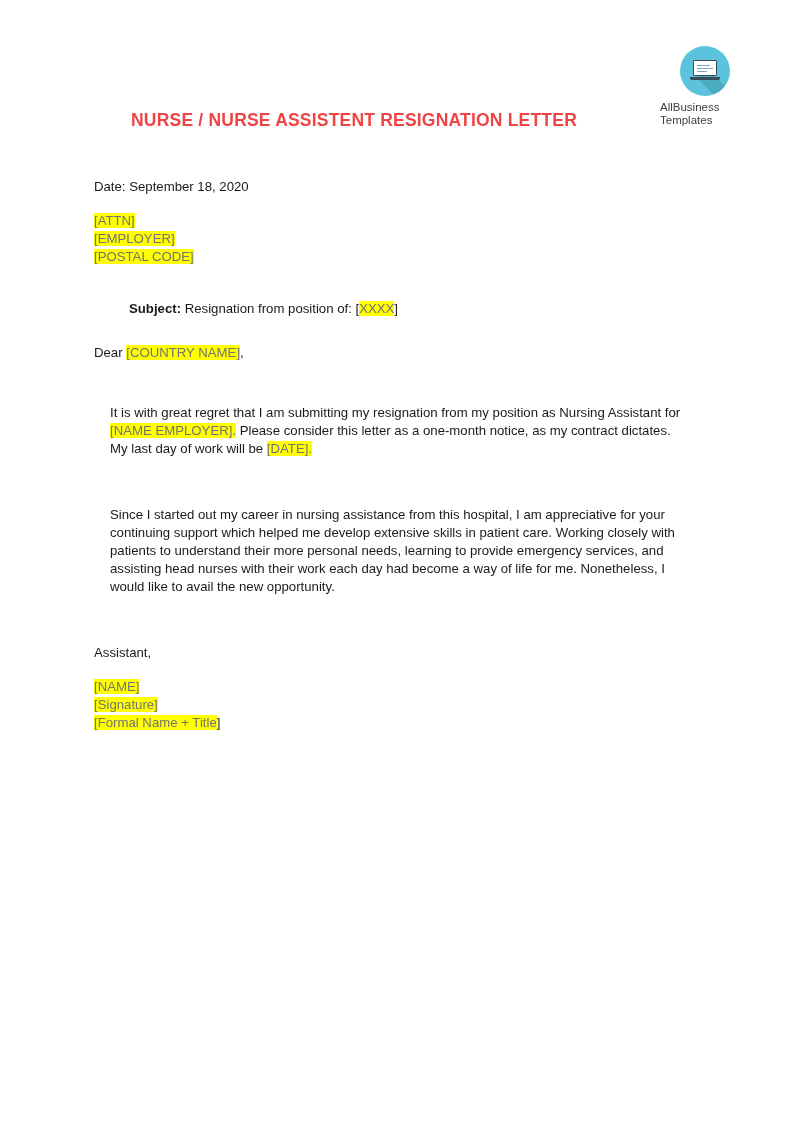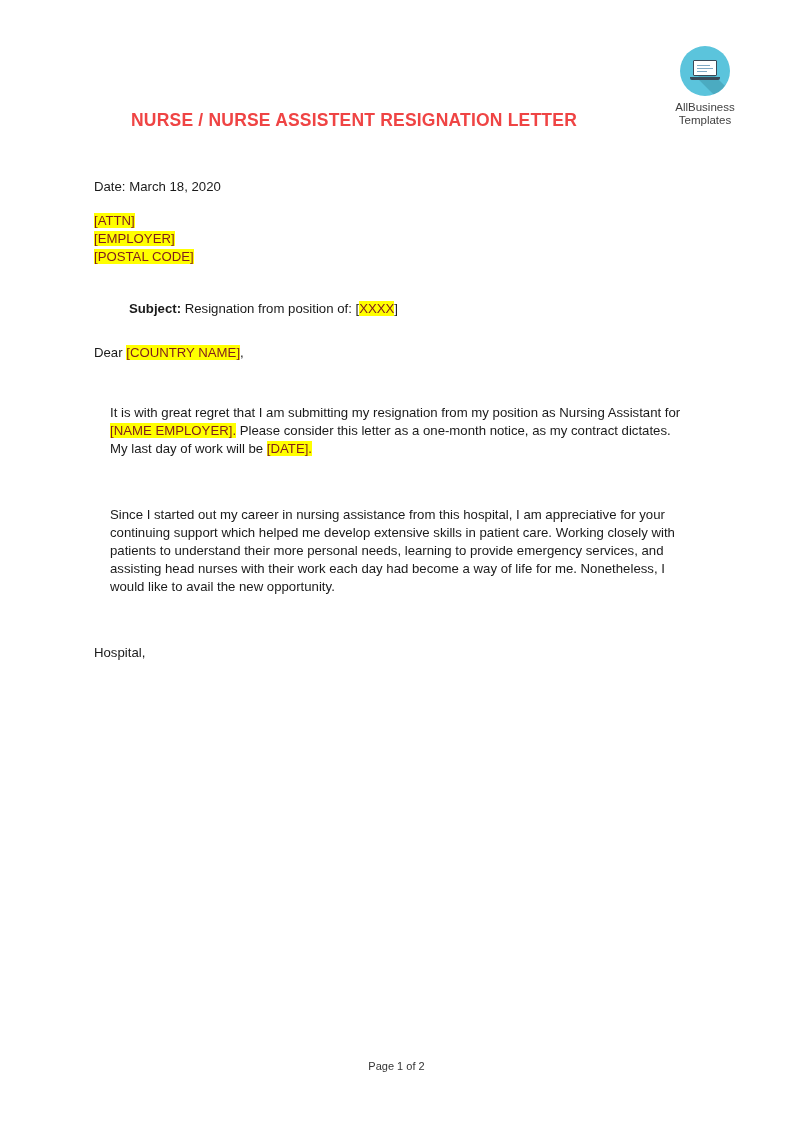--- a/index.html
+++ b/index.html
@@ -22,21 +22,21 @@
     height: 1122px;
     background: #ffffff;
   }
 
   
   .logo-block {
     position: absolute;
     top: 46px;
     left: 660px;
     width: 90px;
-    text-align: center;
+    text-align: left;
   }
   .logo-circle {
     width: 50px;
     height: 50px;
     margin: 0 auto;
     border-radius: 50%;
     background: #5bc4dc;
     position: relative;
     overflow: hidden;
   }
@@ -119,21 +119,21 @@
     color: #1a1a1a;
   }
 
   .blk { margin: 0; }
   .gap-sm { height: 16px; }
   .gap-md { height: 26px; }
   .gap-lg { height: 34px; }
 
   .hl {
     background: #ffff00;
-    color: #7f1d1d;
+    color: #737373;
   }
   .bold { font-weight: bold; margin-left: 35px; }
 
   .para { margin: 16px; }
 
   
   .footer {
     position: absolute;
     left: 0;
     top: 1060px;
@@ -163,21 +163,21 @@
     <div class="logo-text">
       <div>AllBusiness</div>
       <div>Templates</div>
     </div>
   </div>
 
   <div class="doc-title">NURSE / NURSE ASSISTENT RESIGNATION LETTER</div>
 
   <div class="body-area">
 
-    <div class="blk">Date: March 18, 2020</div>
+    <div class="blk">Date: September 18, 2020</div>
 
     <div class="gap-sm"></div>
 
     <div class="blk">
       <div><span class="hl">[ATTN]</span></div>
       <div><span class="hl">[EMPLOYER]</span></div>
       <div><span class="hl">[POSTAL CODE]</span></div>
     </div>
 
     <div class="gap-lg"></div>
@@ -194,22 +194,26 @@
 
     <div class="gap-sm"></div>
 
     <div class="para">Since I started out my career in nursing assistance from this hospital, I am appreciative for your continuing support which helped me develop extensive skills in patient care. Working closely with patients to understand their more personal needs, learning to provide emergency services, and assisting head nurses with their work each day had become a way of life for me. Nonetheless, I would like to avail the new opportunity.</div>
 
     <div class="gap-sm"></div>
 
 
     <div class="gap-sm"></div>
 
-    <div class="blk">Hospital,</div>
-
-    <div class="gap-sm"></div>
-
+    <div class="blk">Assistant,</div>
+
+    <div class="gap-sm"></div>
+
+    <div class="blk">
+      <div><span class="hl">[NAME]</span></div>
+      <div><span class="hl">[Signature]</span></div>
+      <div><span class="hl">[Formal Name + Title</span><span>]</span></div>
+    </div>
 
   </div>
 
-  <div class="footer">Page 1 of 2</div>
 
 </div>
 
 </body></html>

